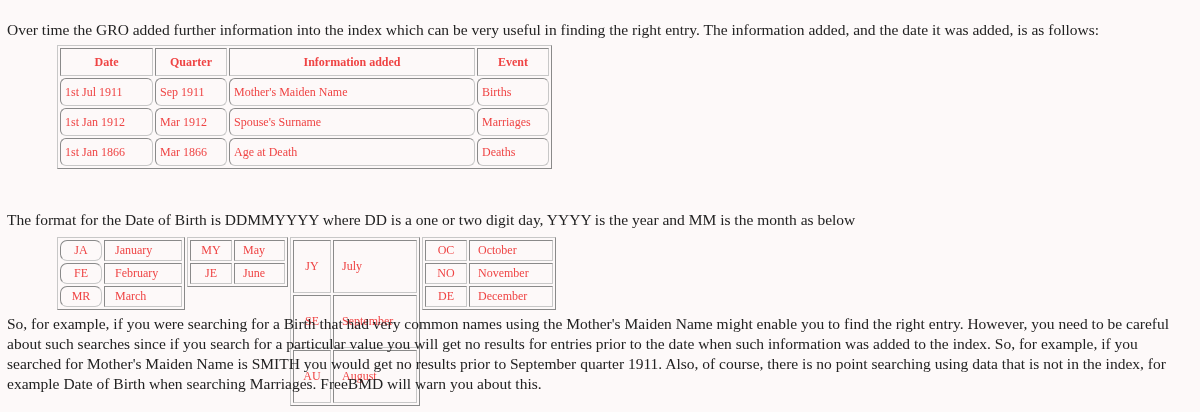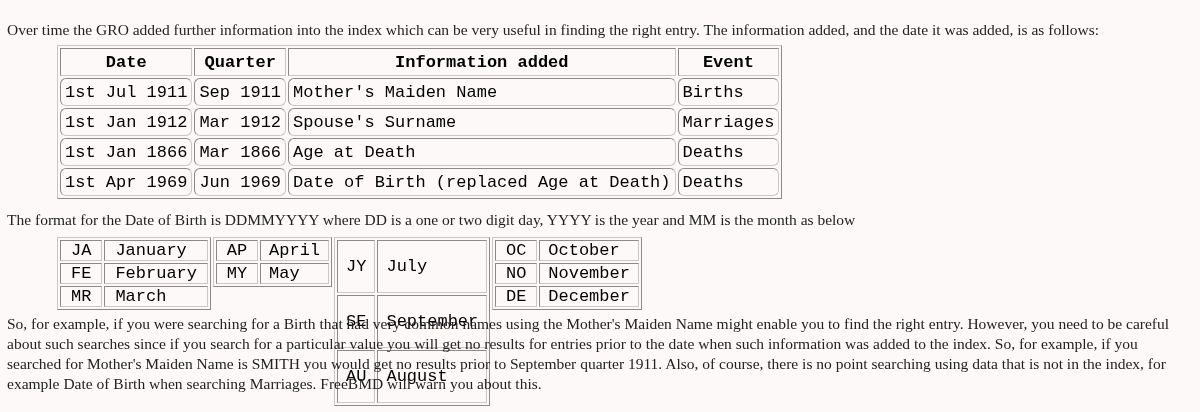--- a/index.html
+++ b/index.html
@@ -38,23 +38,23 @@
       border-collapse: separate;
       border-spacing: 2px;
       border: 1px solid;
       border-color: #c8c8c8 #8a8a8a #8a8a8a #c8c8c8;
       background: #fdf9f9;
     }
     table.classic td, table.classic th {
       border: 1px solid;
       border-color: #8a8a8a #c8c8c8 #c8c8c8 #8a8a8a;
       padding: 0 4px;
-      font-family: Liberation Mono, monospace;
-      font-size: 17px;
-      color: #000000;
+      font-family: Liberation Serif, serif;
+      font-size: 12px;
+      color: #ef4444;
       white-space: nowrap;
     }
 
     #info-table {
       position: absolute;
       left: 57px;
       top: 45px;
     }
     #info-table th {
       font-weight: bold;
@@ -79,21 +79,21 @@
     }
     #month-table > tbody > tr > td.group {
       padding: 0 2px 0 0;
       vertical-align: top;
     }
     table.mgroup td {
       height: 19px;
       padding: 0 10px;
     }
     table.mgroup td.code { text-align: center; }
-    #g1 td.code { width: 20px; }
+    #g1 td.code { width: 20px; border-radius: 7px; }
     #g1 td.name { width: 56px; }
     #g2 td.code { width: 24px; padding: 0 8px; }
     #g2 td.name { width: 33px; padding: 0 8px; }
     #g3 td.code { width: 20px; padding: 0 8px; }
     #g3 td.name { width: 66px; padding: 16px 8px; }
     #g4 td.code { width: 24px; padding: 0 8px; }
     #g4 td.name { width: 66px; padding: 0 8px; margin-top: 8px; }
   </style>
 </head>
 <body>
@@ -121,26 +121,20 @@
       <td class="c-quarter">Mar 1912</td>
       <td class="c-info">Spouse's Surname</td>
       <td class="c-event">Marriages</td>
     </tr>
     <tr>
       <td class="c-date">1st Jan 1866</td>
       <td class="c-quarter">Mar 1866</td>
       <td class="c-info">Age at Death</td>
       <td class="c-event">Deaths</td>
     </tr>
-    <tr>
-      <td class="c-date">1st Apr 1969</td>
-      <td class="c-quarter">Jun 1969</td>
-      <td class="c-info">Date of Birth (replaced Age at Death)</td>
-      <td class="c-event">Deaths</td>
-    </tr>
   </tbody>
 </table>
 
 <p id="p-format" class="para">The format for the Date of Birth is DDMMYYYY where DD is a one or two digit day, YYYY is the year and MM is the month as below</p>
 
 <table id="month-table">
   <tbody>
     <tr>
       <td class="group">
         <table id="g1" class="classic mgroup">
@@ -156,27 +150,27 @@
           <tr>
             <td class="code">MR</td>
             <td class="name">March</td>
           </tr>
         </tbody>
           </table>
       </td>
       <td class="group">
         <table id="g2" class="classic mgroup">
           <tbody>
-              <tr>
-            <td class="code">AP</td>
-            <td class="name">April</td>
-          </tr>
           <tr>
             <td class="code">MY</td>
             <td class="name">May</td>
+          </tr>
+          <tr>
+            <td class="code">JE</td>
+            <td class="name">June</td>
           </tr>
         </tbody>
           </table>
       </td>
       <td class="group">
         <table id="g3" class="classic mgroup">
           <tbody>
               <tr>
             <td class="code">JY</td>
             <td class="name">July</td>

